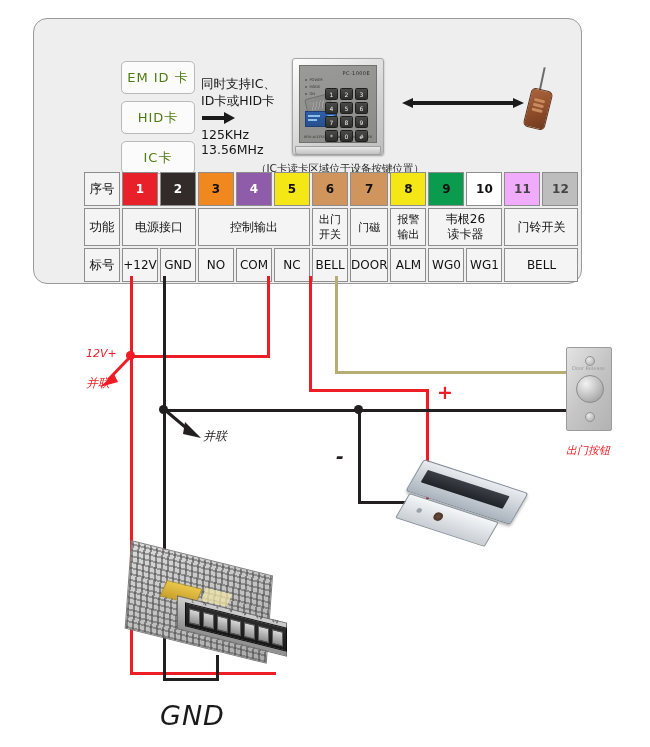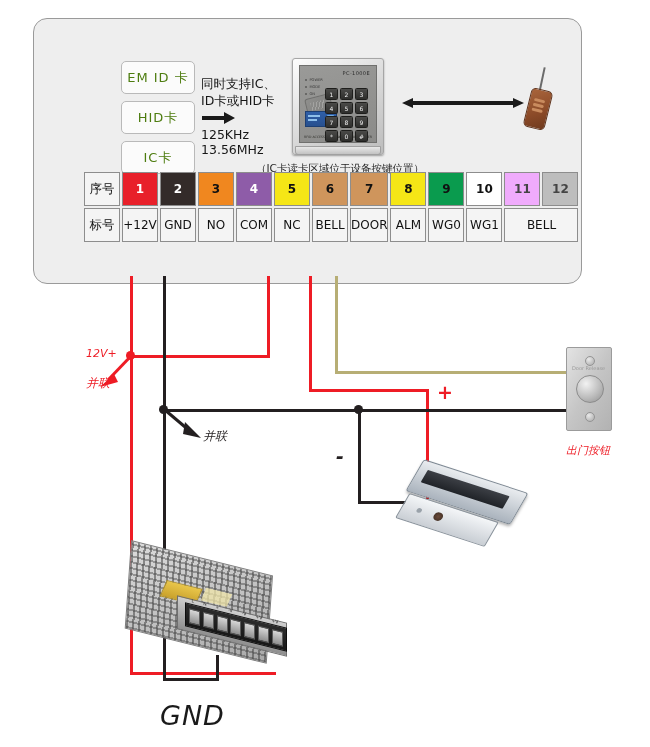--- a/index.html
+++ b/index.html
@@ -249,20 +249,39 @@
       <td class="num" style="background:#f5e616">5</td>
       <td class="num" style="background:#cf955c">6</td>
       <td class="num" style="background:#cf955c">7</td>
       <td class="num" style="background:#f5e616">8</td>
       <td class="num" style="background:#0a9b4e">9</td>
       <td class="num" style="background:#ffffff">10</td>
       <td class="num" style="background:#f0abfc;color:#444">11</td>
       <td class="num" style="background:#bdbdbd;color:#444">12</td>
     </tr>
     <tr>
+      <td class="hdr">功能</td>
+      <td class="fn" colspan="2">电源接口</td>
+      <td class="fn" colspan="3">控制输出</td>
+      <td class="fn small">
+        <div>出门</div>
+        <div>开关</div>
+      </td>
+      <td class="fn small">门磁</td>
+      <td class="fn small">
+        <div>报警</div>
+        <div>输出</div>
+      </td>
+      <td class="fn" colspan="2">
+        <div>韦根26</div>
+        <div>读卡器</div>
+      </td>
+      <td class="fn" colspan="2">门铃开关</td>
+    </tr>
+    <tr>
       <td class="hdr">标号</td>
       <td class="lb">+12V</td>
       <td class="lb">GND</td>
       <td class="lb">NO</td>
       <td class="lb">COM</td>
       <td class="lb">NC</td>
       <td class="lb">BELL</td>
       <td class="lb">DOOR</td>
       <td class="lb">ALM</td>
       <td class="lb">WG0</td>

